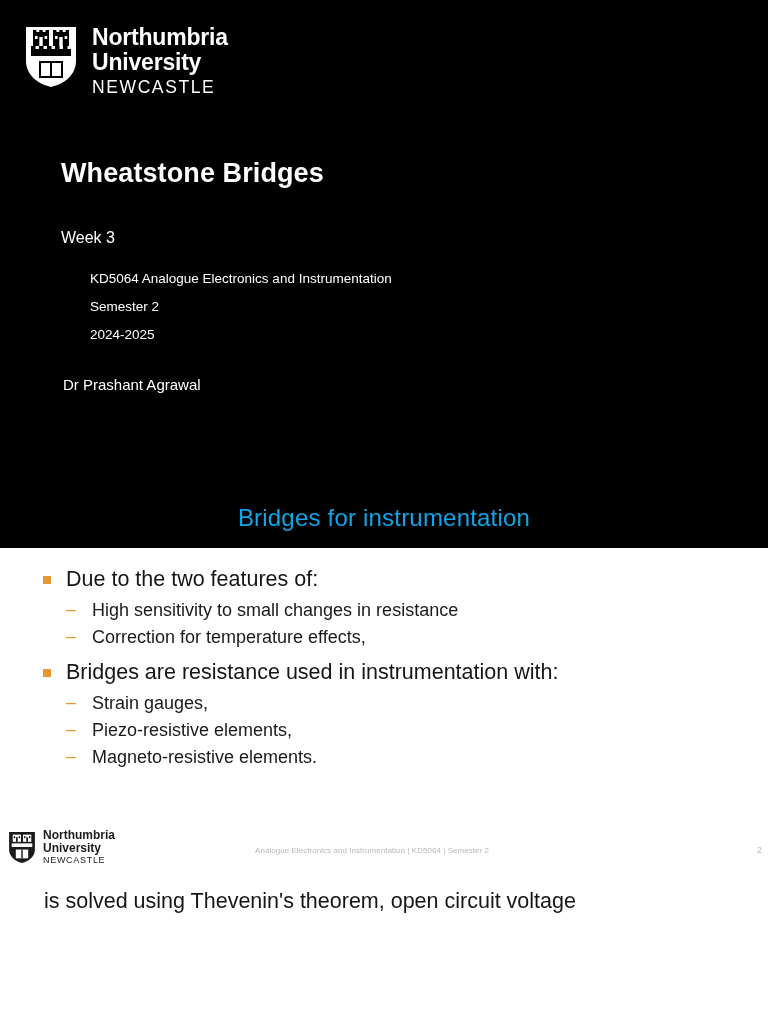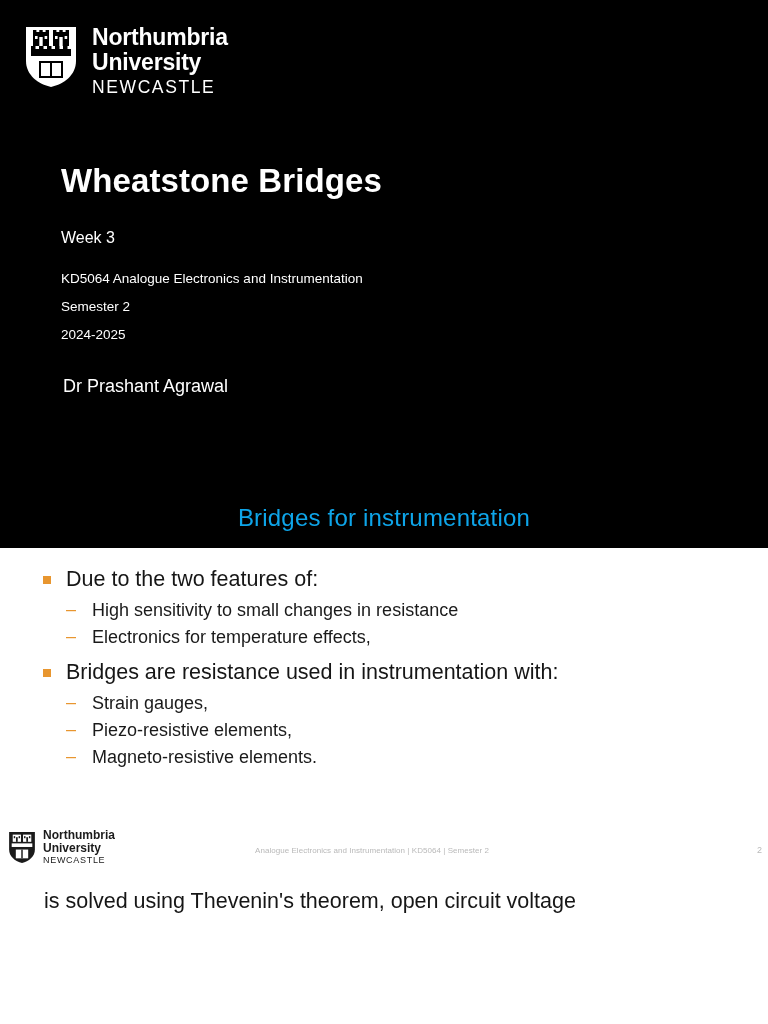--- a/index.html
+++ b/index.html
@@ -54,46 +54,46 @@
     letter-spacing: 1.6px;
     display: block;
     margin-top: 5px;
   }
 
   .title-main {
     position: absolute;
     left: 61px;
     top: 140px;
     color: #ffffff;
-    font-size: 33px;
+    font-size: 27px;
     font-weight: bold;
     letter-spacing: 0.1px;
   }
   .title-week {
     position: absolute;
     left: 61px;
     top: 229px;
     color: #ffffff;
     font-size: 16px;
   }
   .title-meta {
     position: absolute;
     left: 61px;
     top: 265px;
     color: #ffffff;
     font-size: 13.5px;
     line-height: 28px;
   }
-  .title-meta div { display: block; }
+  .title-meta div { display: block; margin-left: 29px; }
   .title-author {
     position: absolute;
     left: 63px;
     top: 376px;
     color: #ffffff;
-    font-size: 18px;
+    font-size: 15px;
   }
 
   
   .slide {
     position: relative;
     width: 768px;
     background: #ffffff;
     box-sizing: border-box;
   }
   .slide-header {
@@ -294,21 +294,21 @@
         <li class="b1">
           <span class="sq"></span>
           <span>Due to the two features of:</span>
           <ul class="lvl2">
             <li class="b2">
               <span class="dash">–</span>
               <span>High sensitivity to small changes in resistance</span>
             </li>
             <li class="b2">
               <span class="dash">–</span>
-              <span>Electronics for temperature effects,</span>
+              <span>Correction for temperature effects,</span>
             </li>
           </ul>
         </li>
 
         <li class="b1">
           <span class="sq"></span>
           <span>Bridges are resistance used in instrumentation with:</span>
           <ul class="lvl2">
             <li class="b2">
               <span class="dash">–</span>

